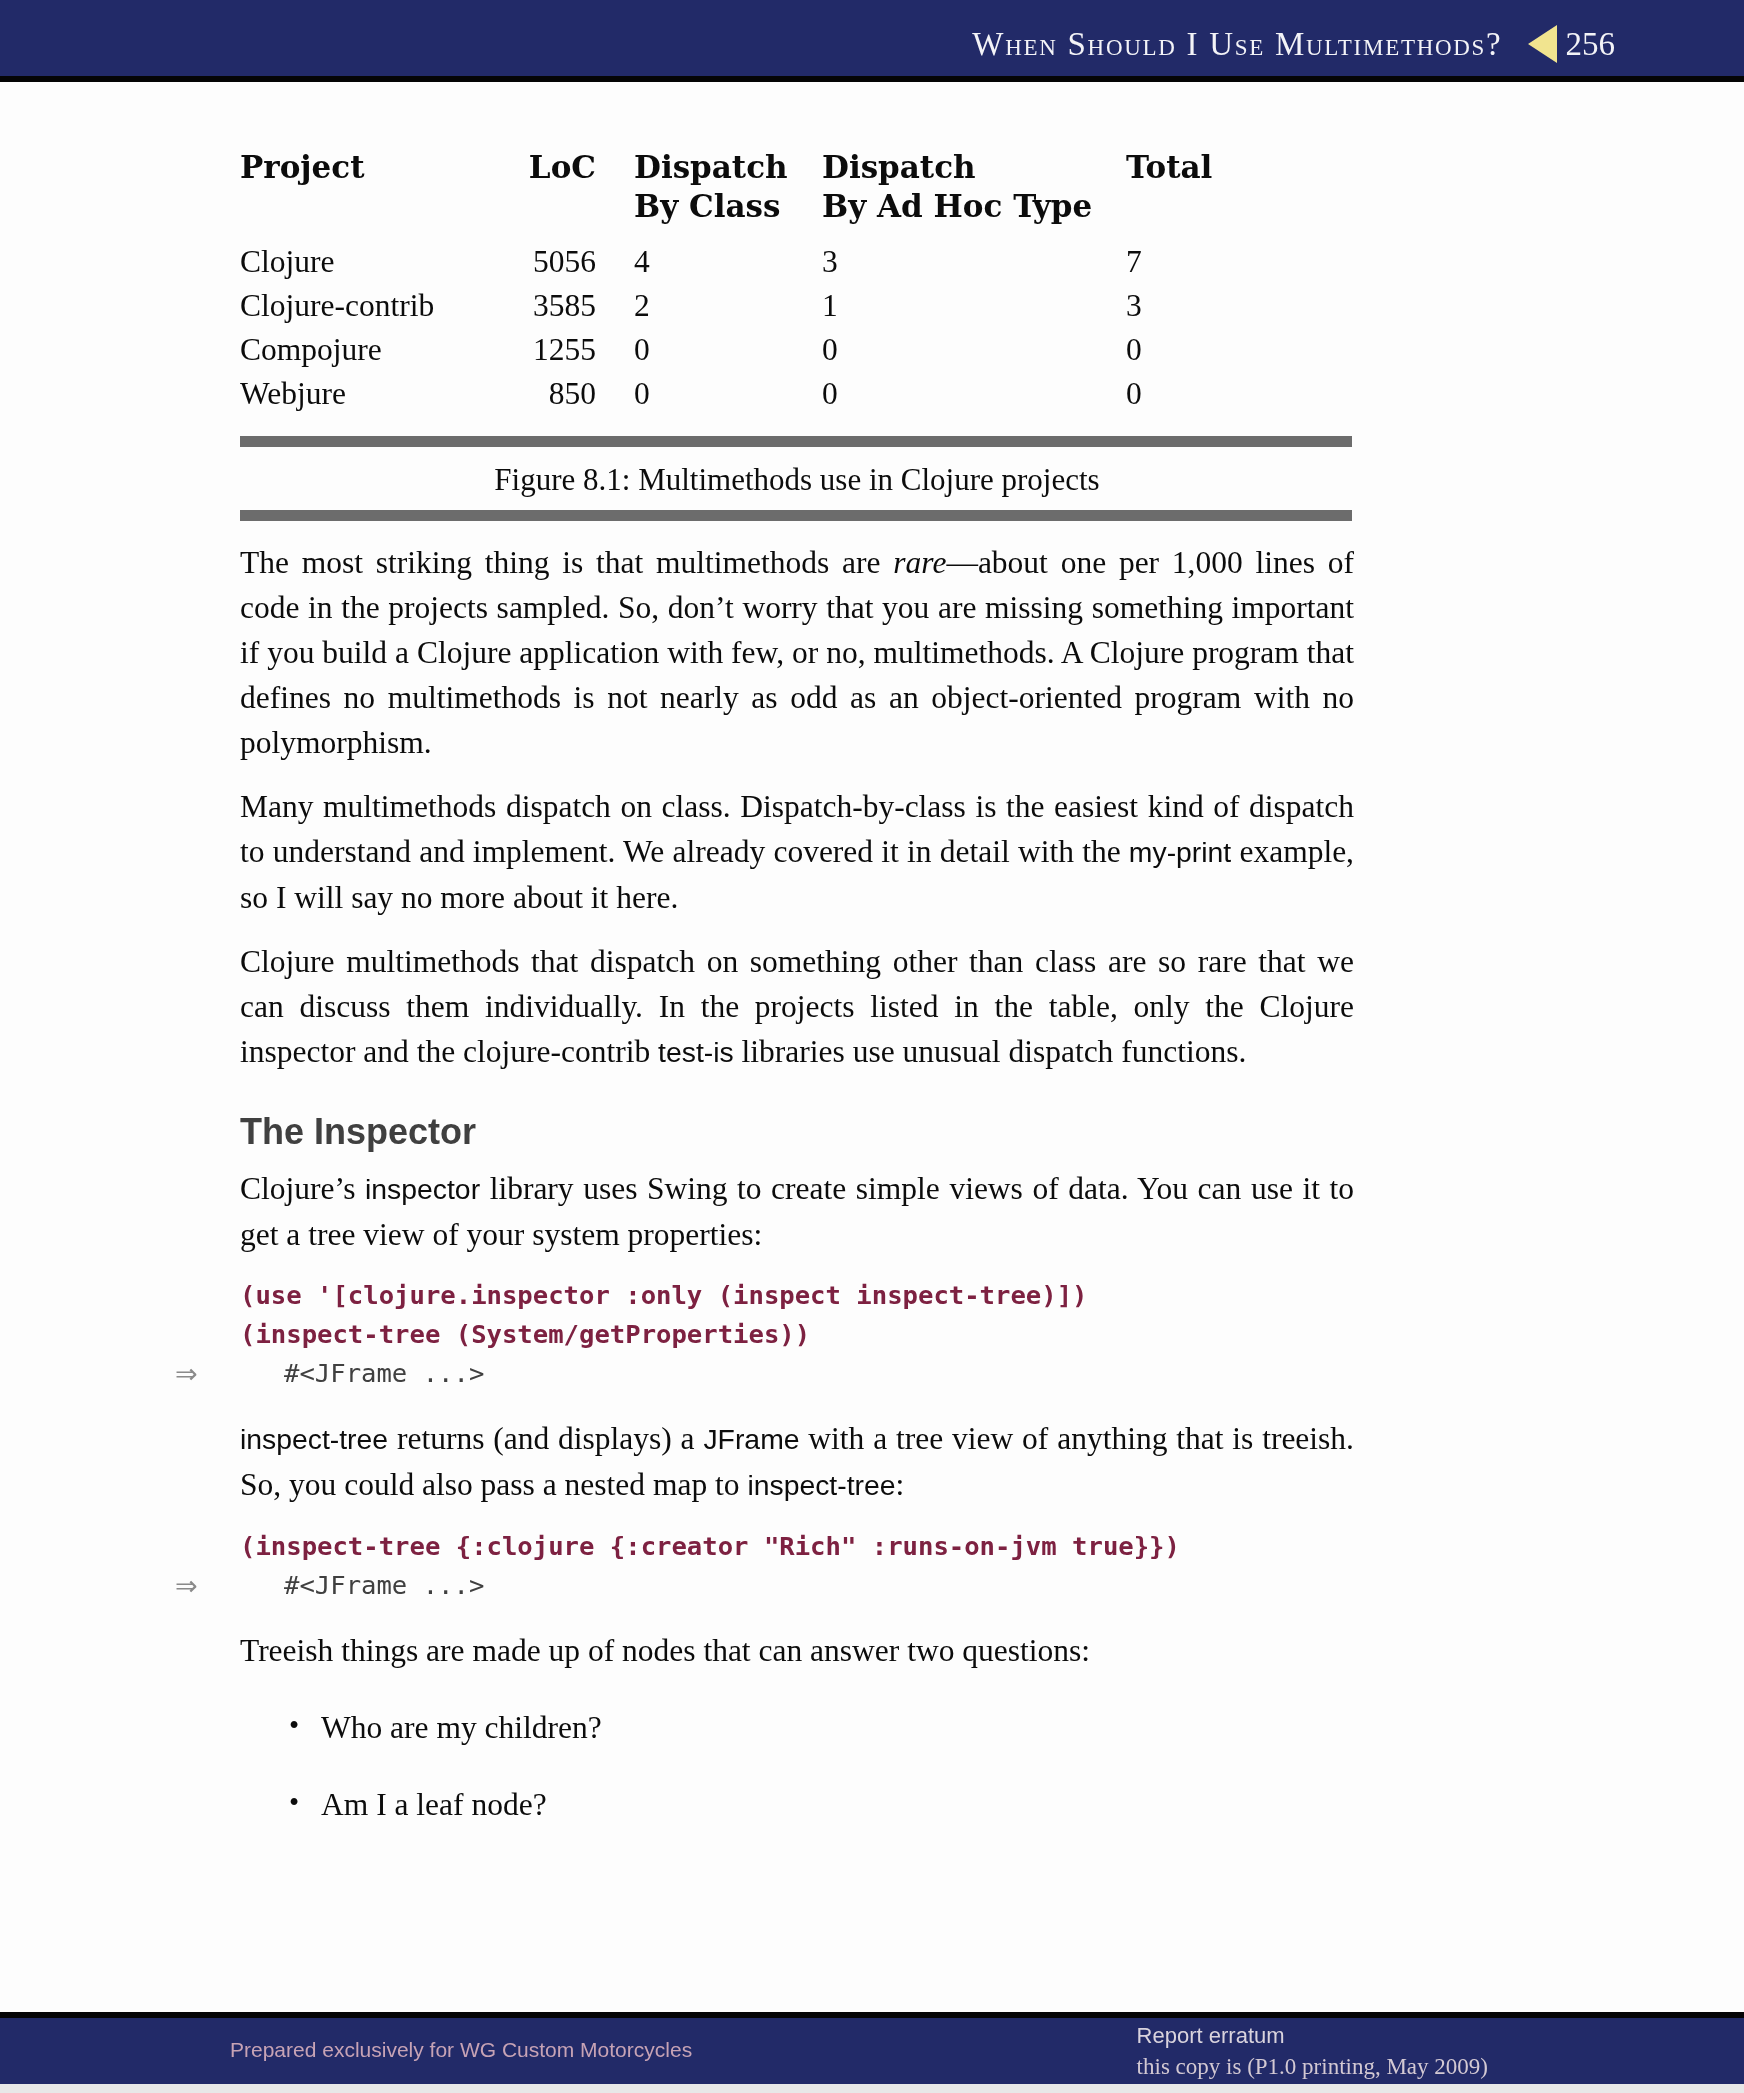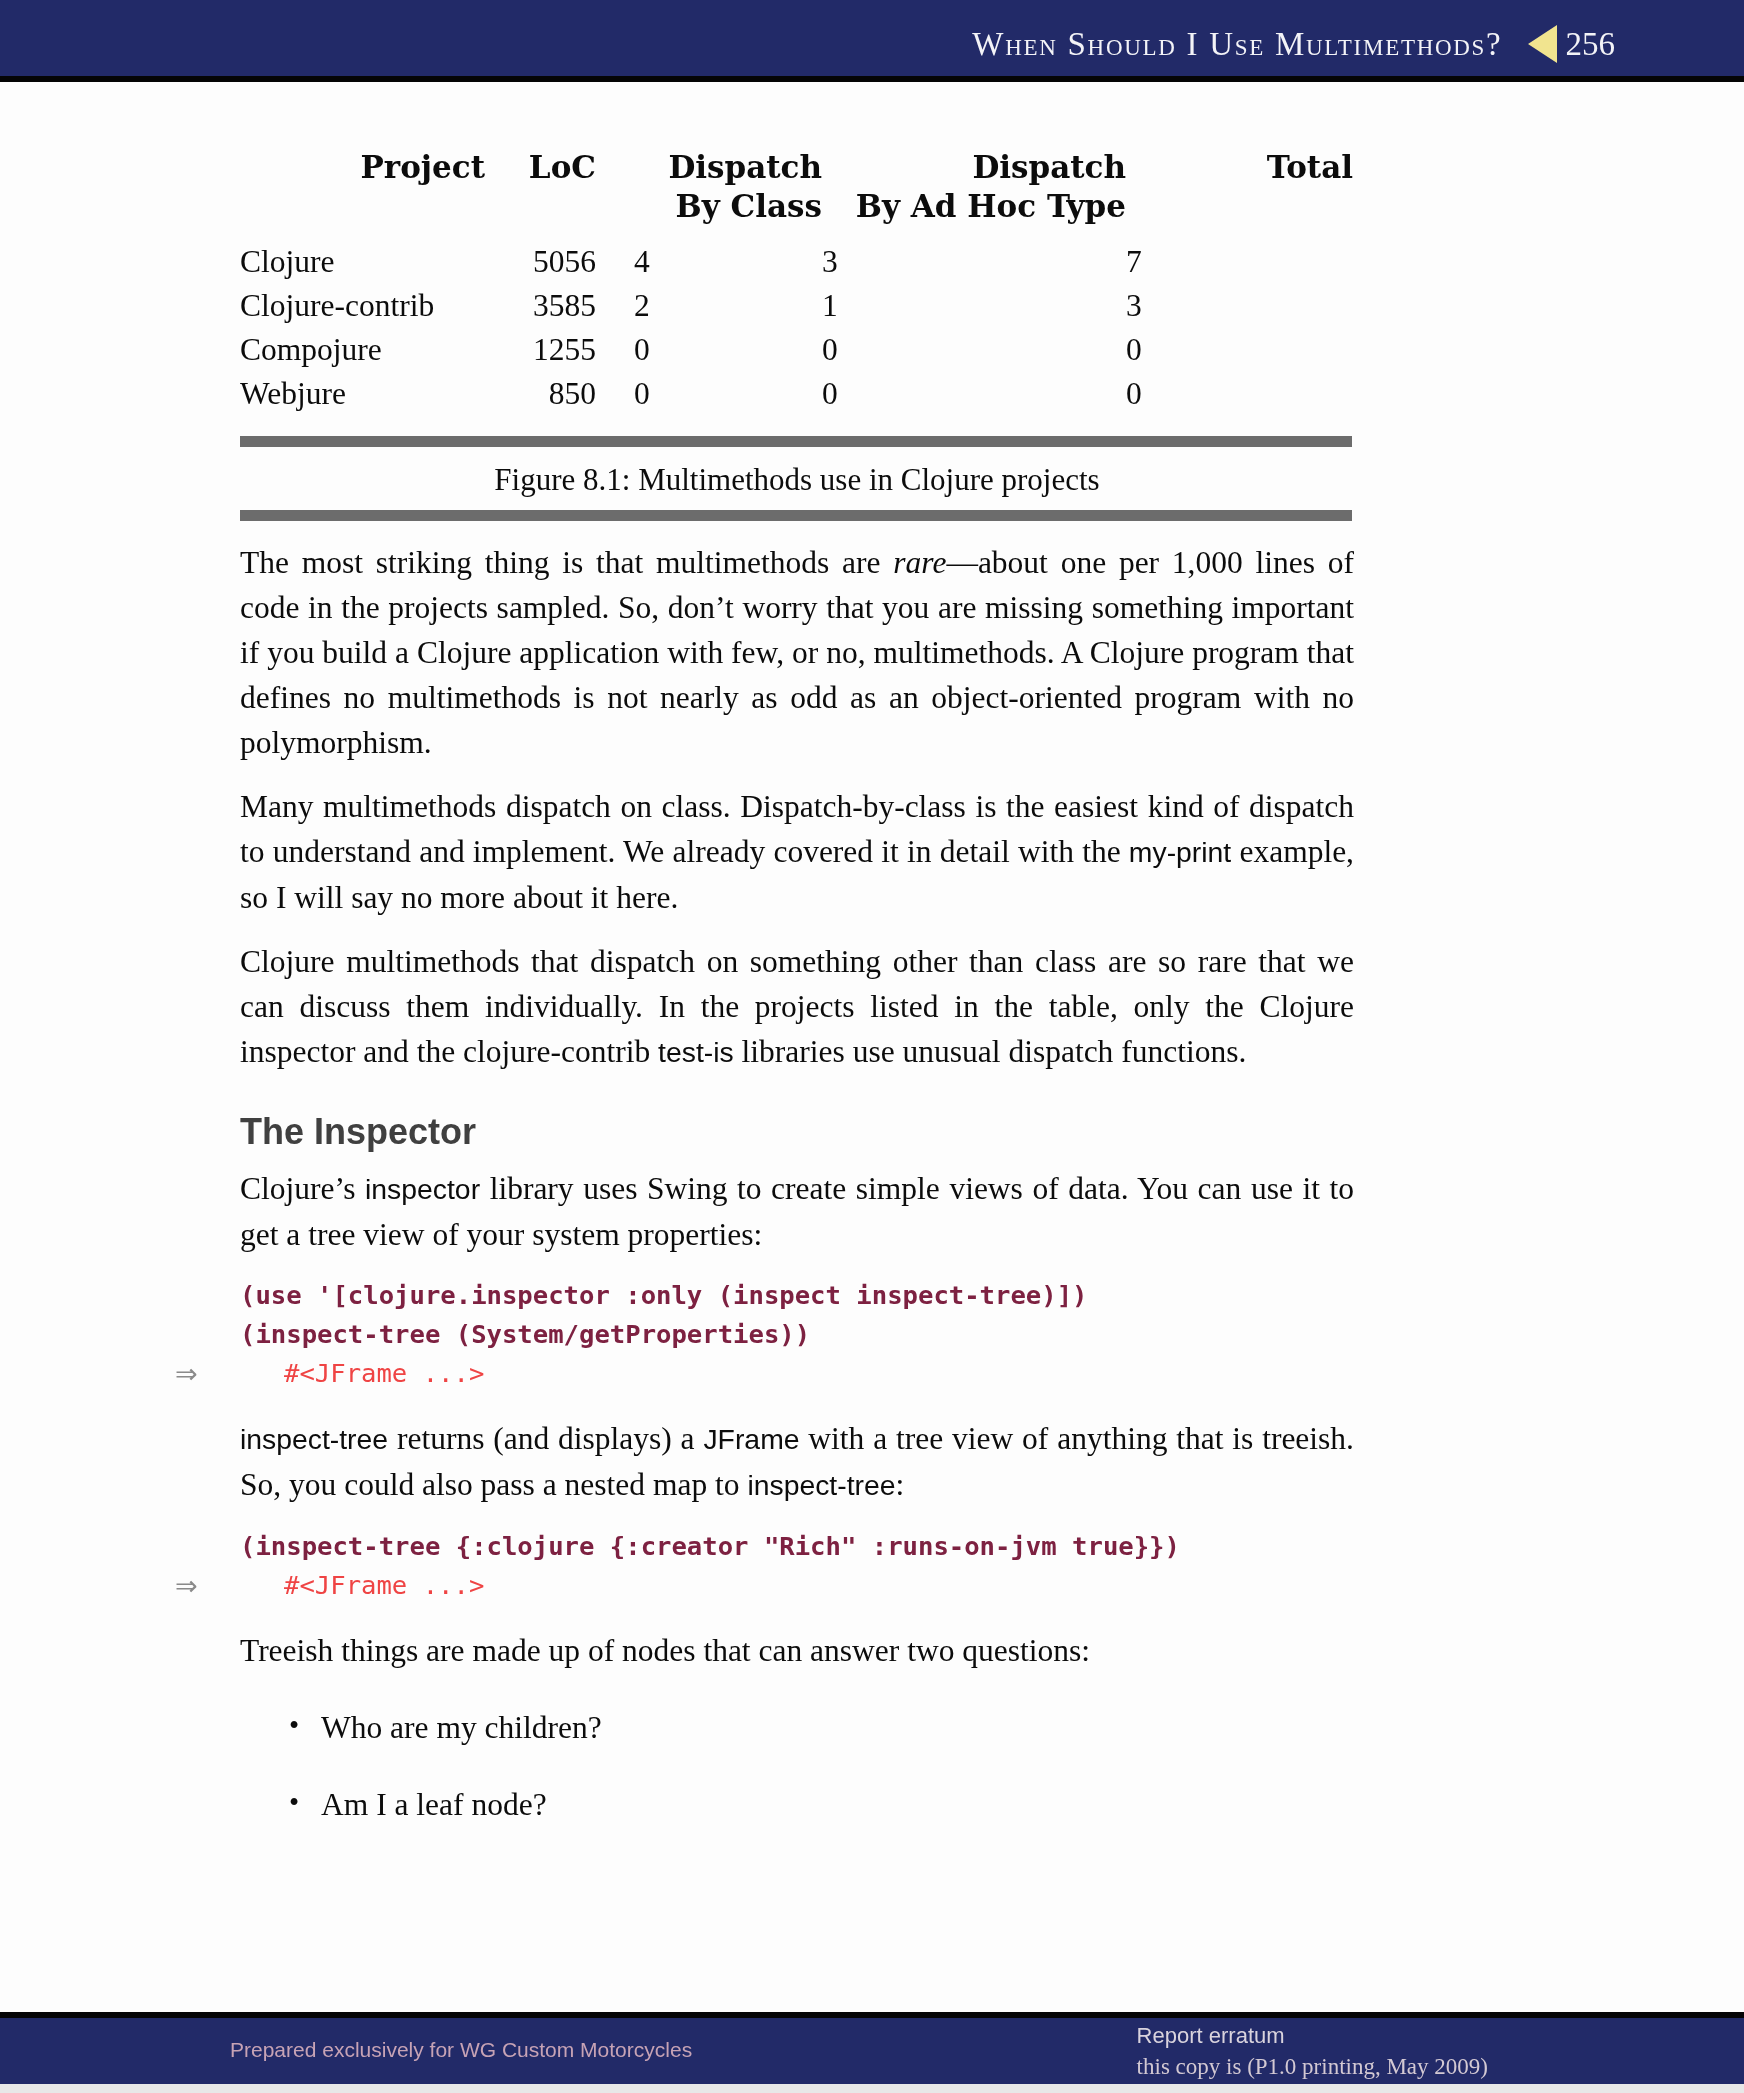--- a/index.html
+++ b/index.html
@@ -47,21 +47,21 @@
     border-collapse:collapse;table-layout:fixed;width:1112px;
     font-size:31.5px;
   }
   .figtable col.c1{width:245px}
   .figtable col.c2{width:111px}
   .figtable col.c3{width:226px}
   .figtable col.c4{width:304px}
   .figtable col.c5{width:227px}
   .figtable th{
     font-family:"DejaVu Serif", serif;
-    font-weight:bold;text-align:right;vertical-align:top;
+    font-weight:bold;text-align:left;vertical-align:top;
     line-height:39px;padding:0 0 13.6px 0;font-size:31px;
   }
   .figtable td{
     line-height:44px;padding:0;vertical-align:top;
   }
   .figtable .num-right{text-align:right;}
   .figtable .pad{padding-left:38px;}
   .hdr2{display:block;}
   
   .rule{height:11px;background:#6c6c6c;width:1112px;}
@@ -95,21 +95,21 @@
   .resultline{
     position:relative;line-height:39px;
   }
   .arrow{
     position:absolute;left:-65px;top:0;
     font-family:"DejaVu Sans", sans-serif;
     color:#8a8a8a;font-size:27px;
   }
   .result{
     font-family:"DejaVu Sans Mono", monospace;
-    font-size:25.6px;color:#ef4444;white-space:pre;
+    font-size:25.6px;color:#404040;white-space:pre;
     padding-left:44px;
   }
   
   ul.blist{list-style:none;margin:15.3px 0 0 0;padding:0;}
   ul.blist li{
     position:relative;font-size:31.5px;line-height:45px;
     padding-left:81px;margin-top:32px;
   }
   ul.blist li .dot{
     position:absolute;left:49px;top:-1.7px;font-size:29px;

